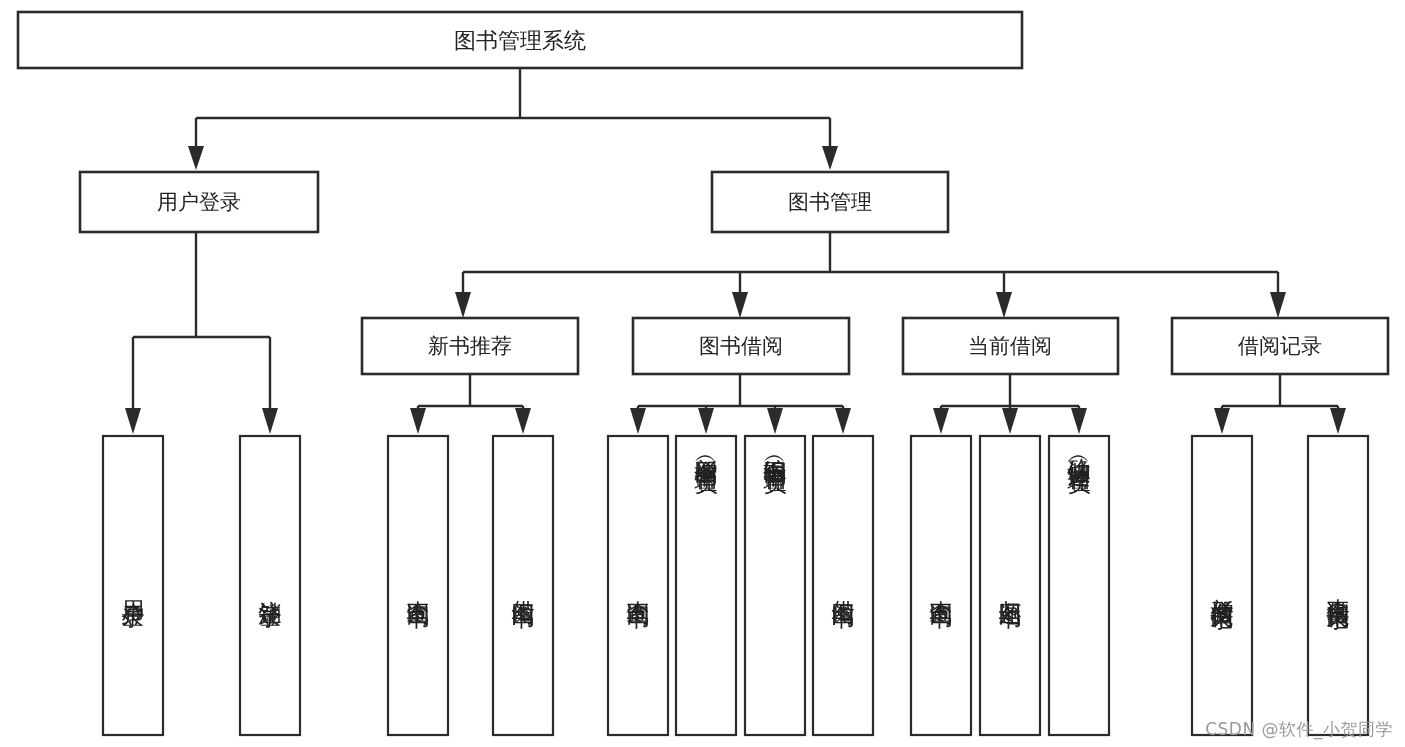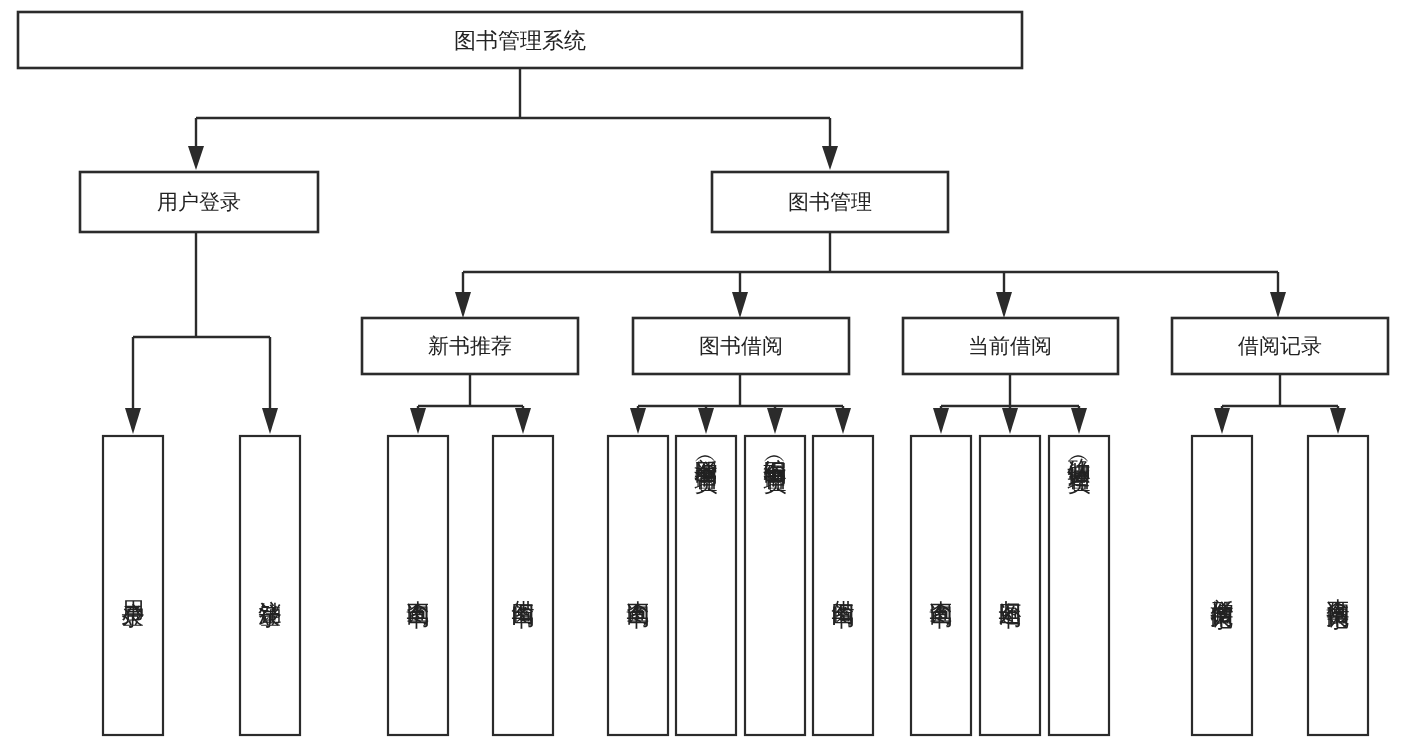--- a/index.html
+++ b/index.html
@@ -242,14 +242,15 @@
   <div class="leaf-label-wrap" style="left:1049px; top:440px; width:60px; height:291px; align-items:flex-start;">
     <span class="leaf-label">确认归还（管理员）</span>
   </div>
   <div class="leaf-label-wrap" style="left:1192px; top:436px; width:60px; height:299px;">
     <span class="leaf-label">新增借阅记录</span>
   </div>
   <div class="leaf-label-wrap" style="left:1308px; top:436px; width:60px; height:299px;">
     <span class="leaf-label">查询借阅记录</span>
   </div>
 
+  <div class="watermark">CSDN @软件_小贺同学</div>
 
 </div>
 
 </body></html>

